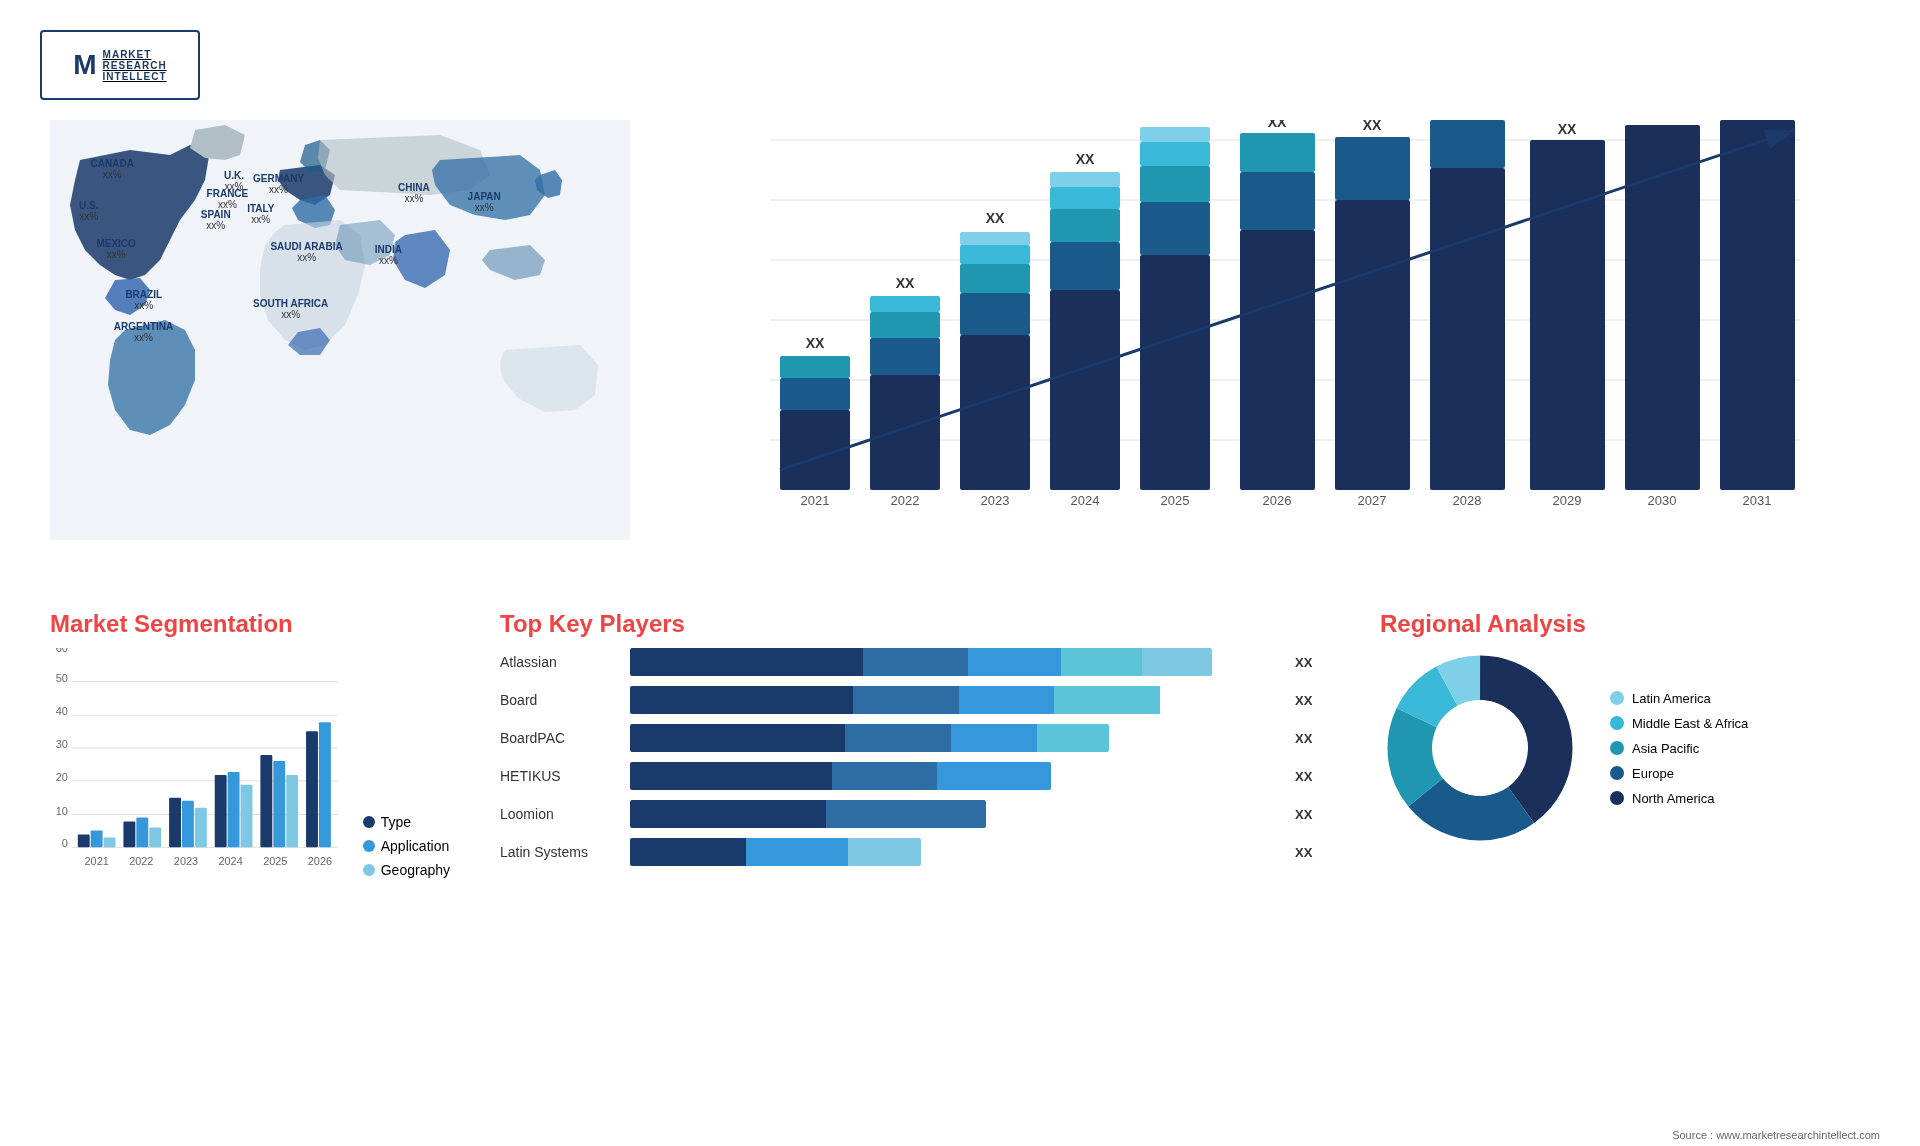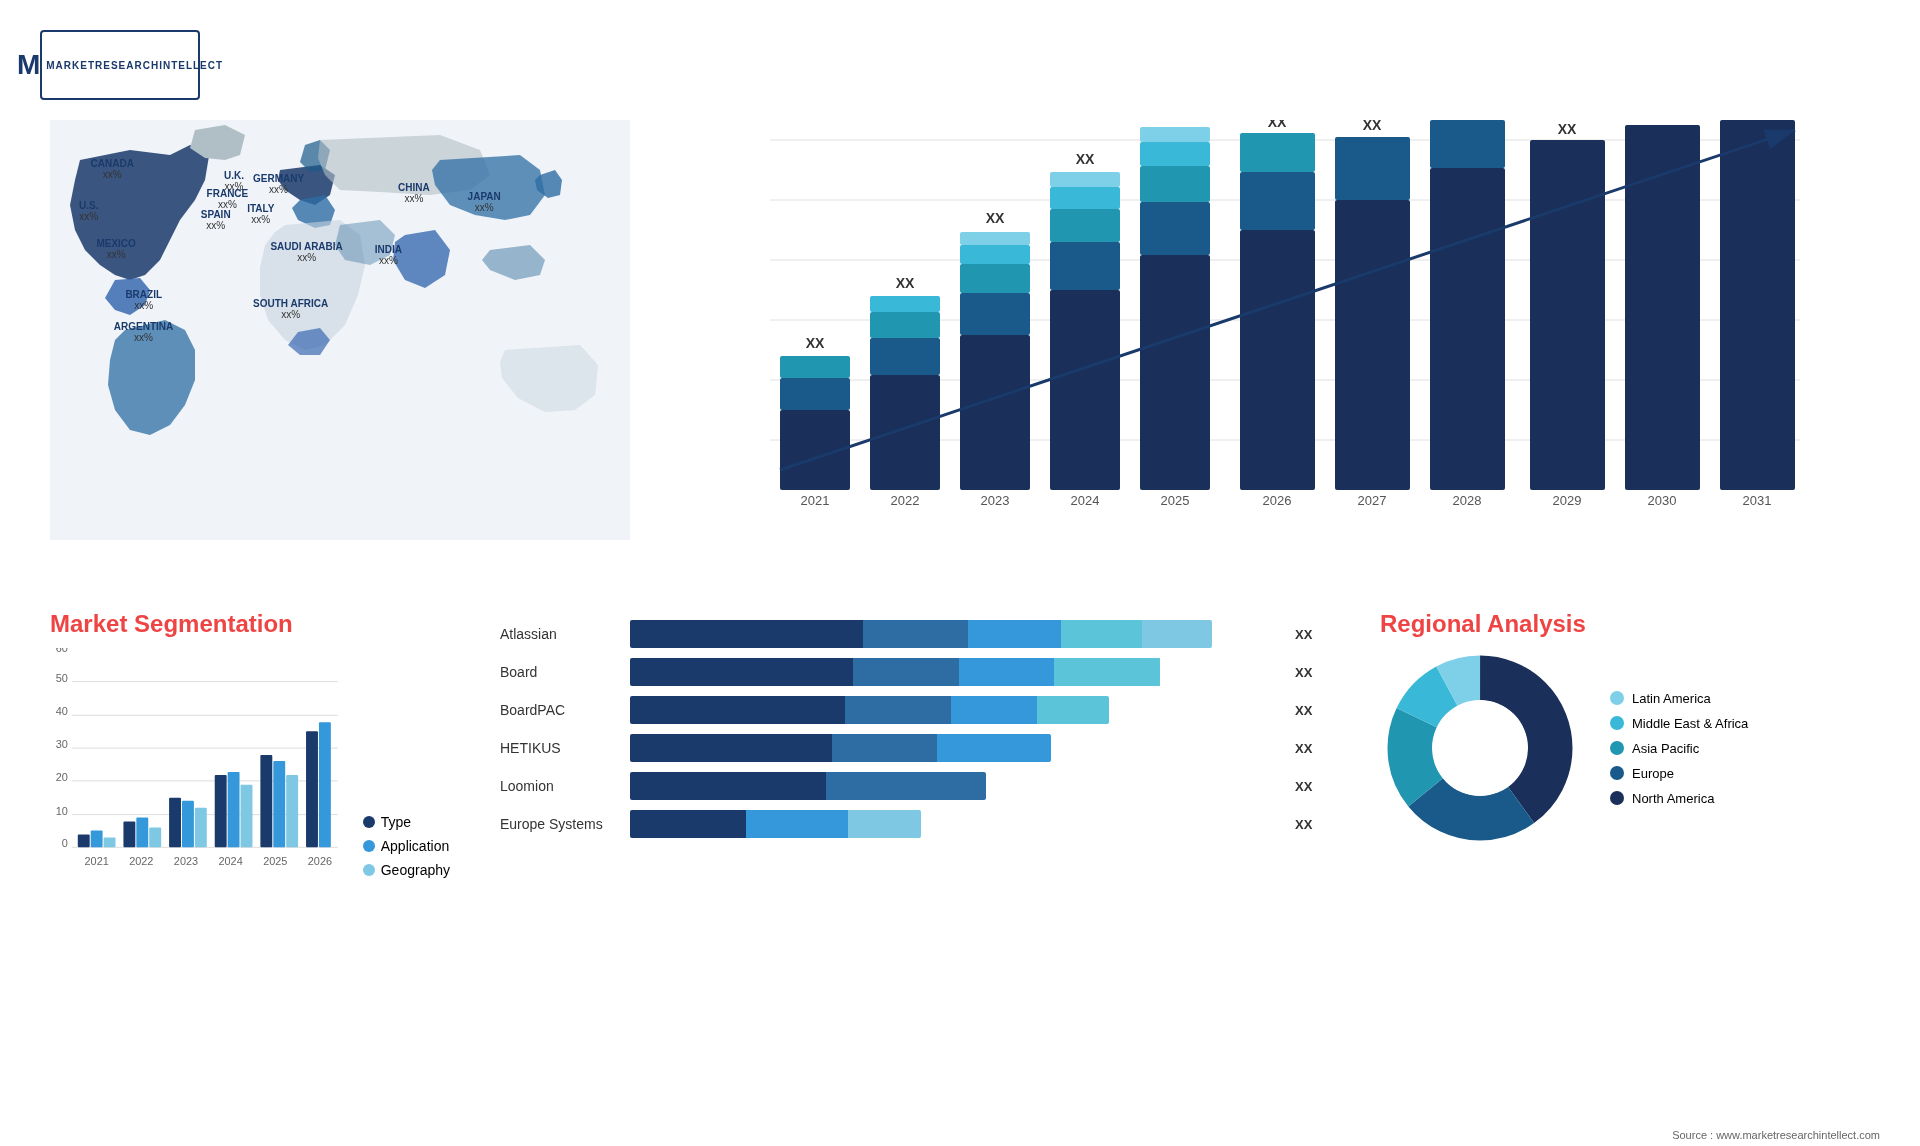--- a/index.html
+++ b/index.html
@@ -46,22 +46,23 @@
       align-items: center;
       gap: 6px;
     }
     .logo-m {
       font-size: 28px;
       font-weight: 900;
       color: #1a3a6b;
     }
     .logo-text-right {
       display: flex;
-      flex-direction: row;
+      flex-direction: column;
       line-height: 1.1;
+      text-decoration: underline;
     }
     .logo-text-right span {
       font-size: 10px;
       font-weight: 700;
       color: #1a3a6b;
       letter-spacing: 1px;
     }
 
     
     .content {
@@ -479,20 +480,21 @@
           </div>
           <div class="legend-item">
             <div class="legend-dot" style="background:#7ec8e3;"></div>
             <span>Geography</span>
           </div>
         </div>
       </div>
     </div>
 
     <div class="players-section">
+      <div class="section-title">Top Key Players</div>
       <div class="players-list">
 
         <div class="player-row">
           <span class="player-name">Atlassian</span>
           <div class="player-bar-container">
             <div class="player-bar-outer" style="width:90%;">
               <div class="player-bar-seg1" style="width:40%;height:28px;"></div>
               <div class="player-bar-seg2" style="width:18%;height:28px;"></div>
               <div class="player-bar-seg3" style="width:16%;height:28px;"></div>
               <div class="player-bar-seg4" style="width:14%;height:28px;"></div>
@@ -545,21 +547,21 @@
           <div class="player-bar-container">
             <div class="player-bar-outer" style="width:55%;">
               <div class="player-bar-seg1" style="width:55%;height:28px;"></div>
               <div class="player-bar-seg2" style="width:45%;height:28px;"></div>
             </div>
           </div>
           <span class="player-xx">XX</span>
         </div>
 
         <div class="player-row">
-          <span class="player-name">Europe Systems</span>
+          <span class="player-name">Latin Systems</span>
           <div class="player-bar-container">
             <div class="player-bar-outer" style="width:45%;">
               <div class="player-bar-seg1" style="width:40%;height:28px;"></div>
               <div class="player-bar-seg3" style="width:35%;height:28px;"></div>
               <div class="player-bar-seg5" style="width:25%;height:28px;"></div>
             </div>
           </div>
           <span class="player-xx">XX</span>
         </div>
       </div>

